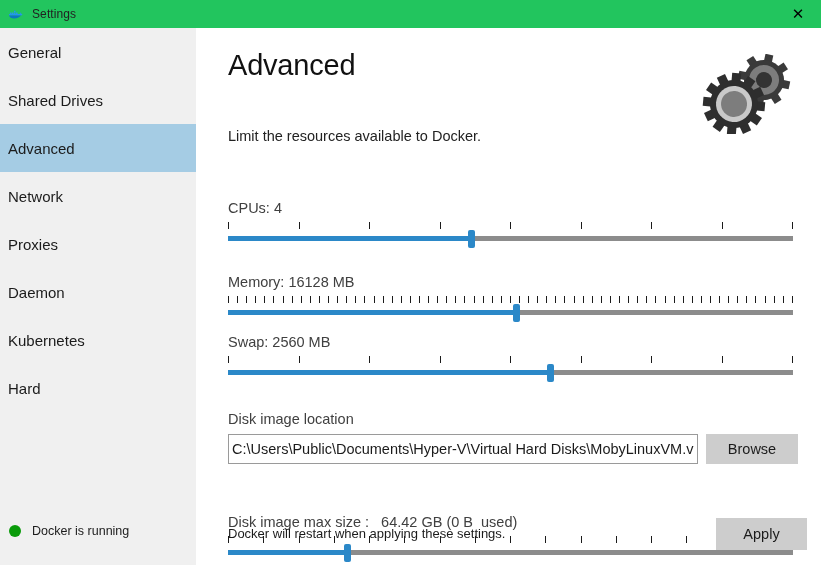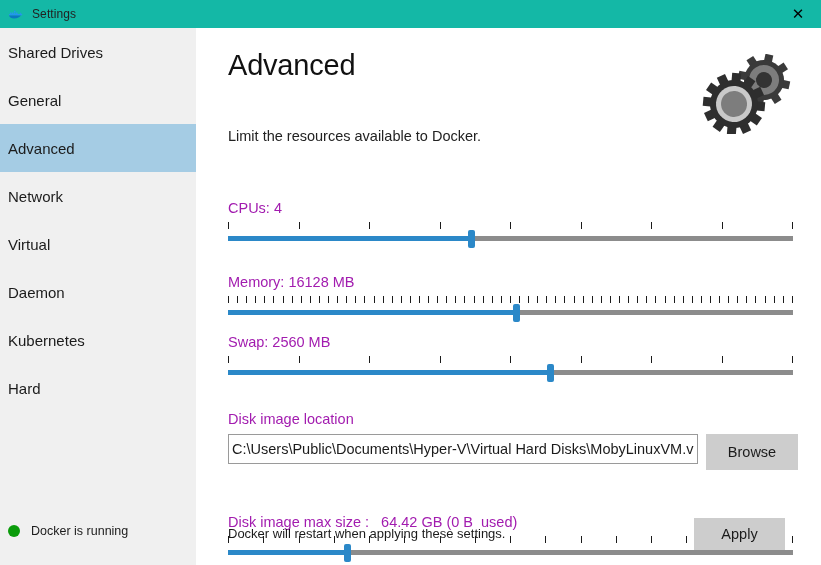--- a/index.html
+++ b/index.html
@@ -15,21 +15,21 @@
     overflow: hidden;
     position: relative;
     -webkit-font-smoothing: antialiased;
   }
 
   
   .titlebar {
     position: absolute;
     left: 0; top: 0;
     width: 821px; height: 28px;
-    background: #14b8a6;
+    background: #22c55e;
     display: flex;
     align-items: center;
   }
   .titlebar-icon {
     width: 16px; height: 16px;
     margin-left: 8px;
     margin-right: 8px;
     position: relative;
     flex: none;
   }
@@ -83,22 +83,22 @@
   }
 
   .status {
     position: absolute;
     left: 0;
     bottom: 22px;
     width: 156px;
     height: 24px;
     display: flex;
     align-items: center;
+    padding-left: 9px;
     box-sizing: border-box;
-    margin-left: 8px;
   }
   .status-dot {
     width: 12px; height: 12px;
     border-radius: 50%;
     background: #0a9b0a;
     margin-right: 11px;
     flex: none;
   }
   .status-text {
     font-size: 12.5px;
@@ -137,21 +137,21 @@
   }
 
   
   .field {
     position: absolute;
     left: 32px;
     width: 565px;
   }
   .field-label {
     font-size: 14.5px;
-    color: #a21caf;
+    color: #404040;
     white-space: pre;
     display: block;
   }
 
   .slider {
     position: relative;
     width: 565px;
     height: 26px;
     margin-top: 6px;
   }
@@ -218,33 +218,33 @@
     font-family: "Liberation Sans", sans-serif;
     font-size: 14.5px;
     color: #1b1b1b;
     display: flex;
     align-items: center;
     justify-content: center;
     box-sizing: border-box;
   }
   .btn-browse {
     left: 478px; top: 0;
-    width: 92px; height: 36px;
+    width: 92px; height: 30px;
   }
 
   
   .footer-note {
     position: absolute;
     left: 32px;
     top: 498px;
     font-size: 13px;
     color: #1b1b1b;
   }
   .btn-apply {
-    left: 498px;
+    left: 520px;
     top: 490px;
     width: 91px;
     height: 32px;
   }
 </style>
 </head>
 <body>
 
 <div class="titlebar">
   <span class="titlebar-icon">
@@ -258,33 +258,33 @@
       <path d="M2 13 c1 4 5 6 10 6 c7 0 12 -3 14 -6 z" fill="#0a77c2"></path>
     </svg>
   </span>
   <span class="titlebar-title">Settings</span>
   <div class="titlebar-close">✕</div>
 </div>
 
 <div class="sidebar">
   <div class="nav" id="nav-list">
       <div class="nav-item">
+        <span>General</span>
+      </div>
+      <div class="nav-item">
         <span>Shared Drives</span>
-      </div>
-      <div class="nav-item">
-        <span>General</span>
       </div>
       <div class="nav-item active">
         <span>Advanced</span>
       </div>
       <div class="nav-item">
         <span>Network</span>
       </div>
       <div class="nav-item">
-        <span>Virtual</span>
+        <span>Proxies</span>
       </div>
       <div class="nav-item">
         <span>Daemon</span>
       </div>
       <div class="nav-item">
         <span>Kubernetes</span>
       </div>
       <div class="nav-item">
         <span>Hard</span>
       </div>

